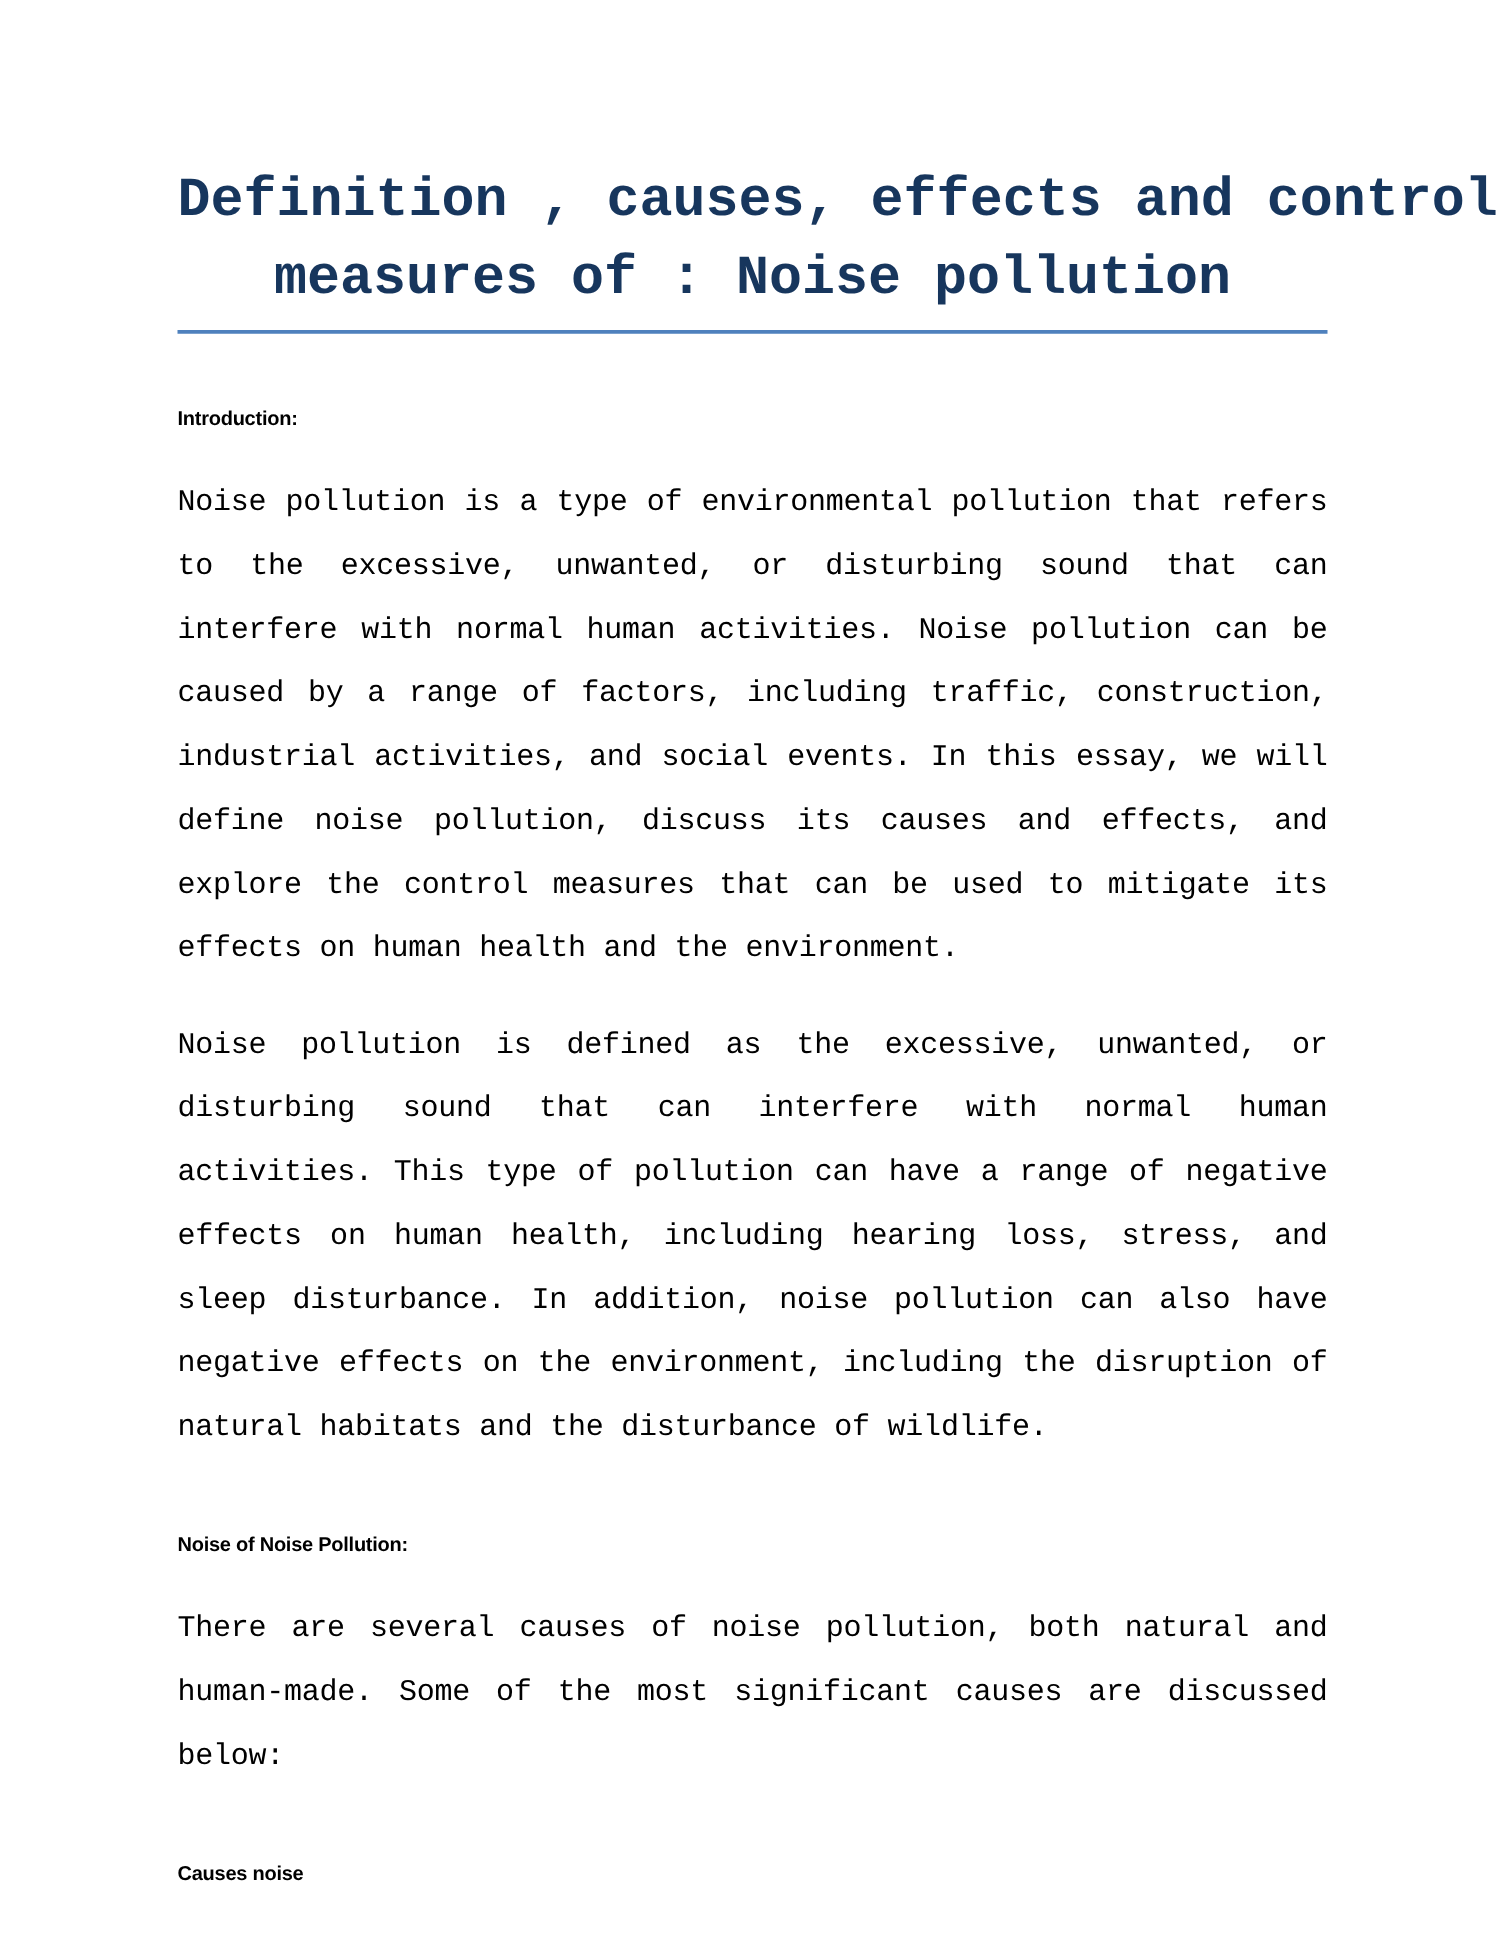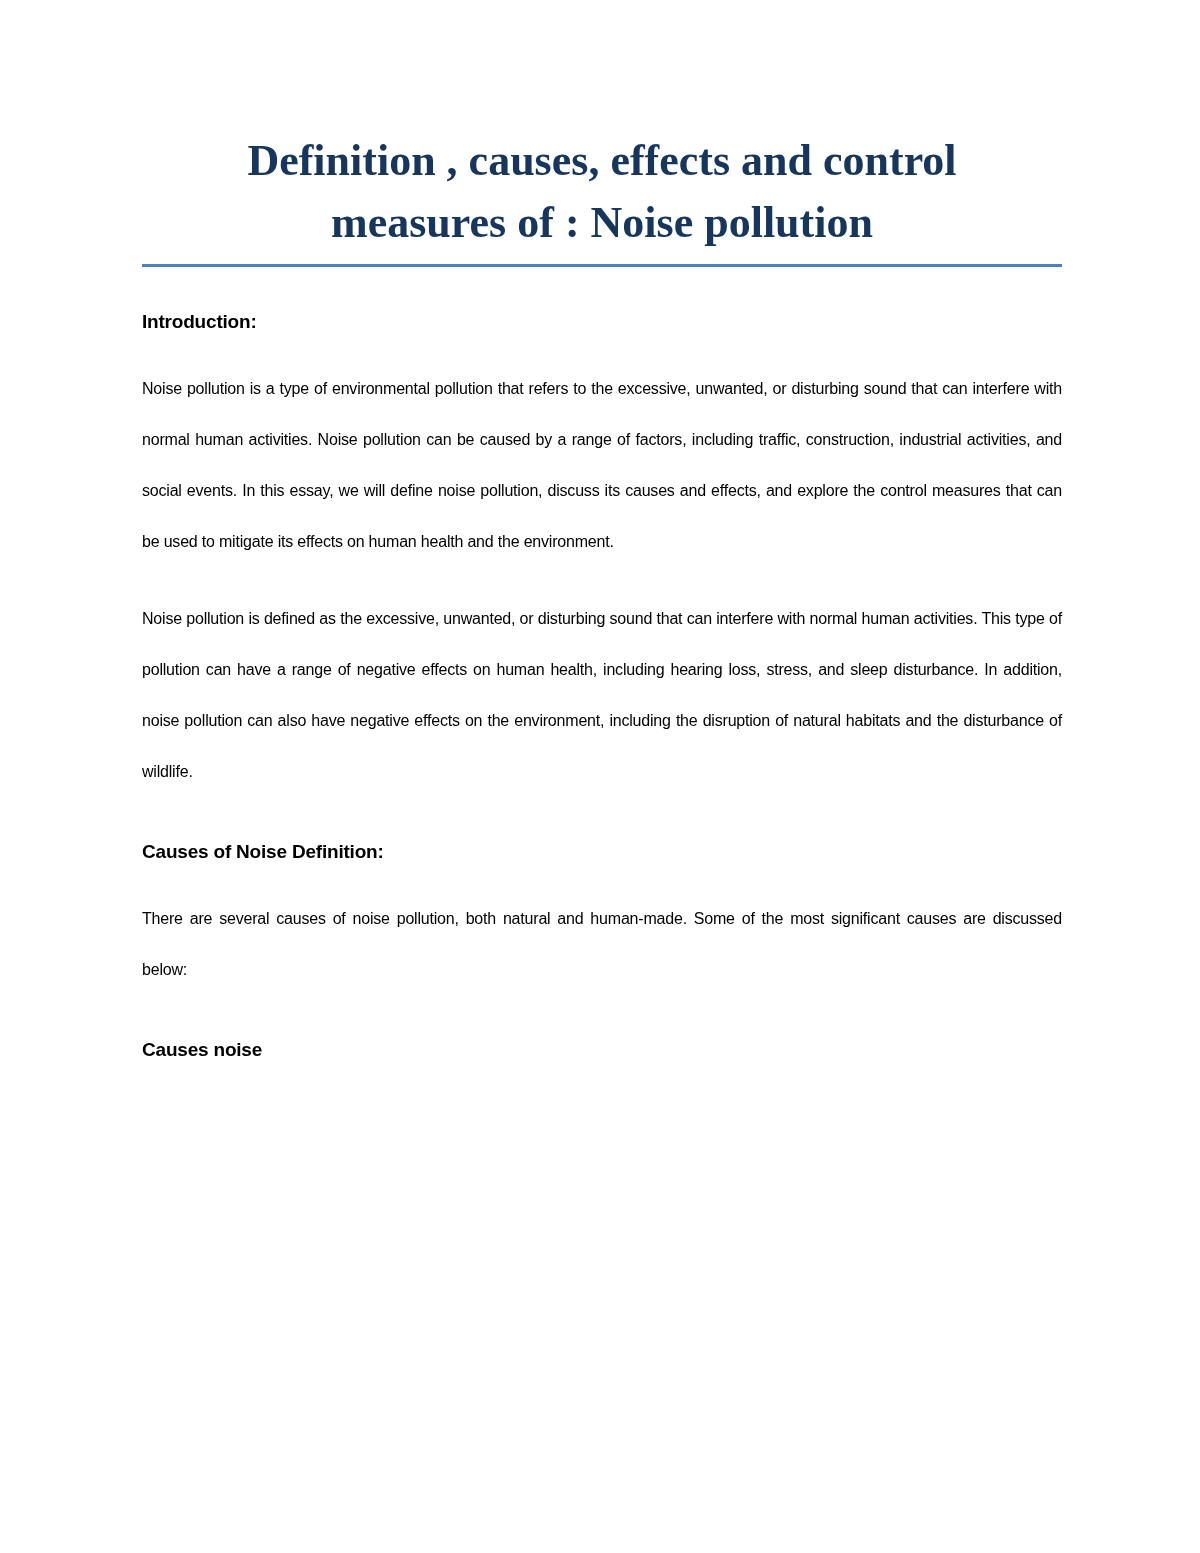--- a/index.html
+++ b/index.html
@@ -35,33 +35,34 @@
     font-family: "Liberation Serif", "DejaVu Serif", serif;
     font-weight: 700;
     font-size: 44px;
     line-height: 62px;
     color: var(--title-color);
     text-align: center;
   }
   .title-line {
     display: block;
     white-space: nowrap;
+    font-family: Liberation Mono, monospace;
   }
   .section-heading {
     font-family: "Liberation Sans", sans-serif;
     font-weight: 700;
-    font-size: 19px;
+    font-size: 16px;
     line-height: 30px;
     color: var(--body-color);
-    margin-top: 40px;
+    margin-top: 54px;
     letter-spacing: -0.2px;
   }
   .body-para {
-    font-family: Liberation Sans, sans-serif;
-    font-size: 16px;
+    font-family: Liberation Mono, monospace;
+    font-size: 24px;
     line-height: 51px;
     color: var(--body-color);
     text-align: justify;
     margin-top: 26px;
     letter-spacing: -0.2px;
   }
 </style>
 </head>
 <body>
 
@@ -78,21 +79,21 @@
     <section>
       <h2 class="section-heading">Introduction:</h2>
       <p class="body-para">Noise pollution is a type of environmental pollution that refers to the excessive, unwanted, or disturbing sound that can interfere with normal human activities. Noise pollution can be caused by a range of factors, including traffic, construction, industrial activities, and social events. In this essay, we will define noise pollution, discuss its causes and effects, and explore the control measures that can be used to mitigate its effects on human health and the environment.</p>
     </section>
 
     <section>
       <p class="body-para">Noise pollution is defined as the excessive, unwanted, or disturbing sound that can interfere with normal human activities. This type of pollution can have a range of negative effects on human health, including hearing loss, stress, and sleep disturbance. In addition, noise pollution can also have negative effects on the environment, including the disruption of natural habitats and the disturbance of wildlife.</p>
     </section>
 
     <section>
-      <h2 class="section-heading">Causes of Noise Definition:</h2>
+      <h2 class="section-heading">Noise of Noise Pollution:</h2>
       <p class="body-para">There are several causes of noise pollution, both natural and human-made. Some of the most significant causes are discussed below:</p>
     </section>
 
     <section>
       <h2 class="section-heading">Causes noise</h2>
     </section>
 
   </div>
 </div>
 

